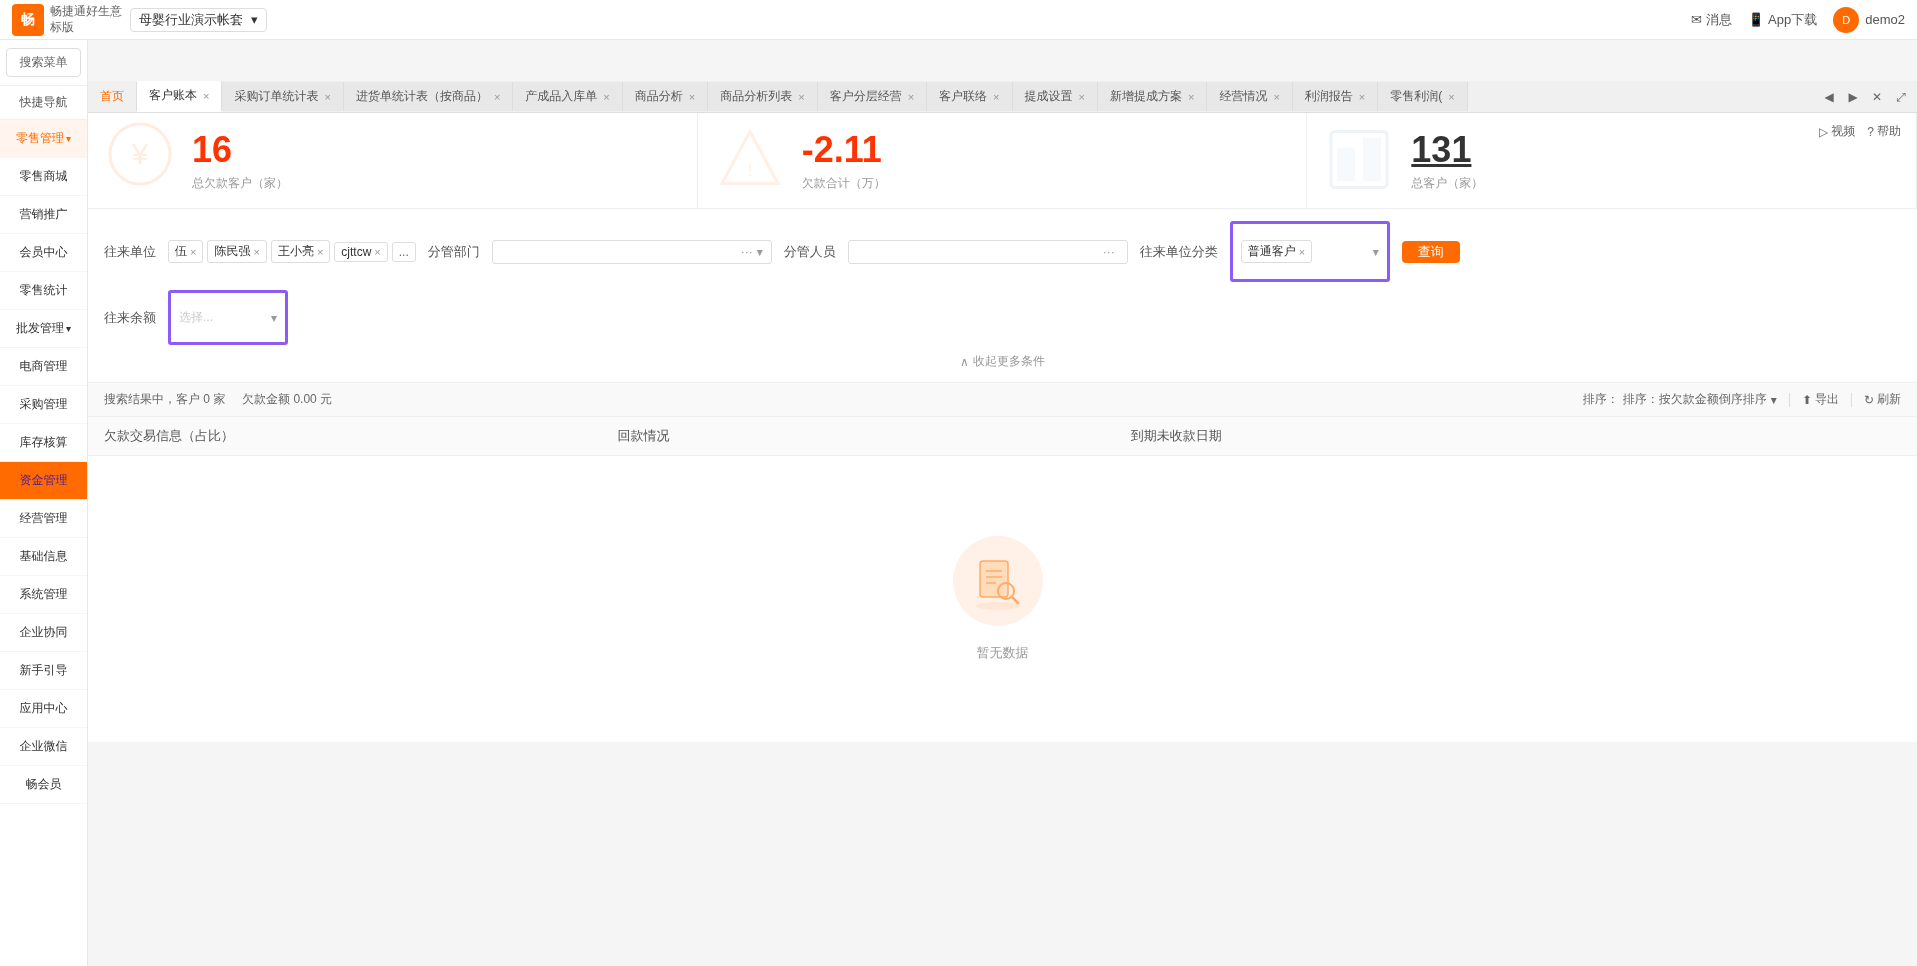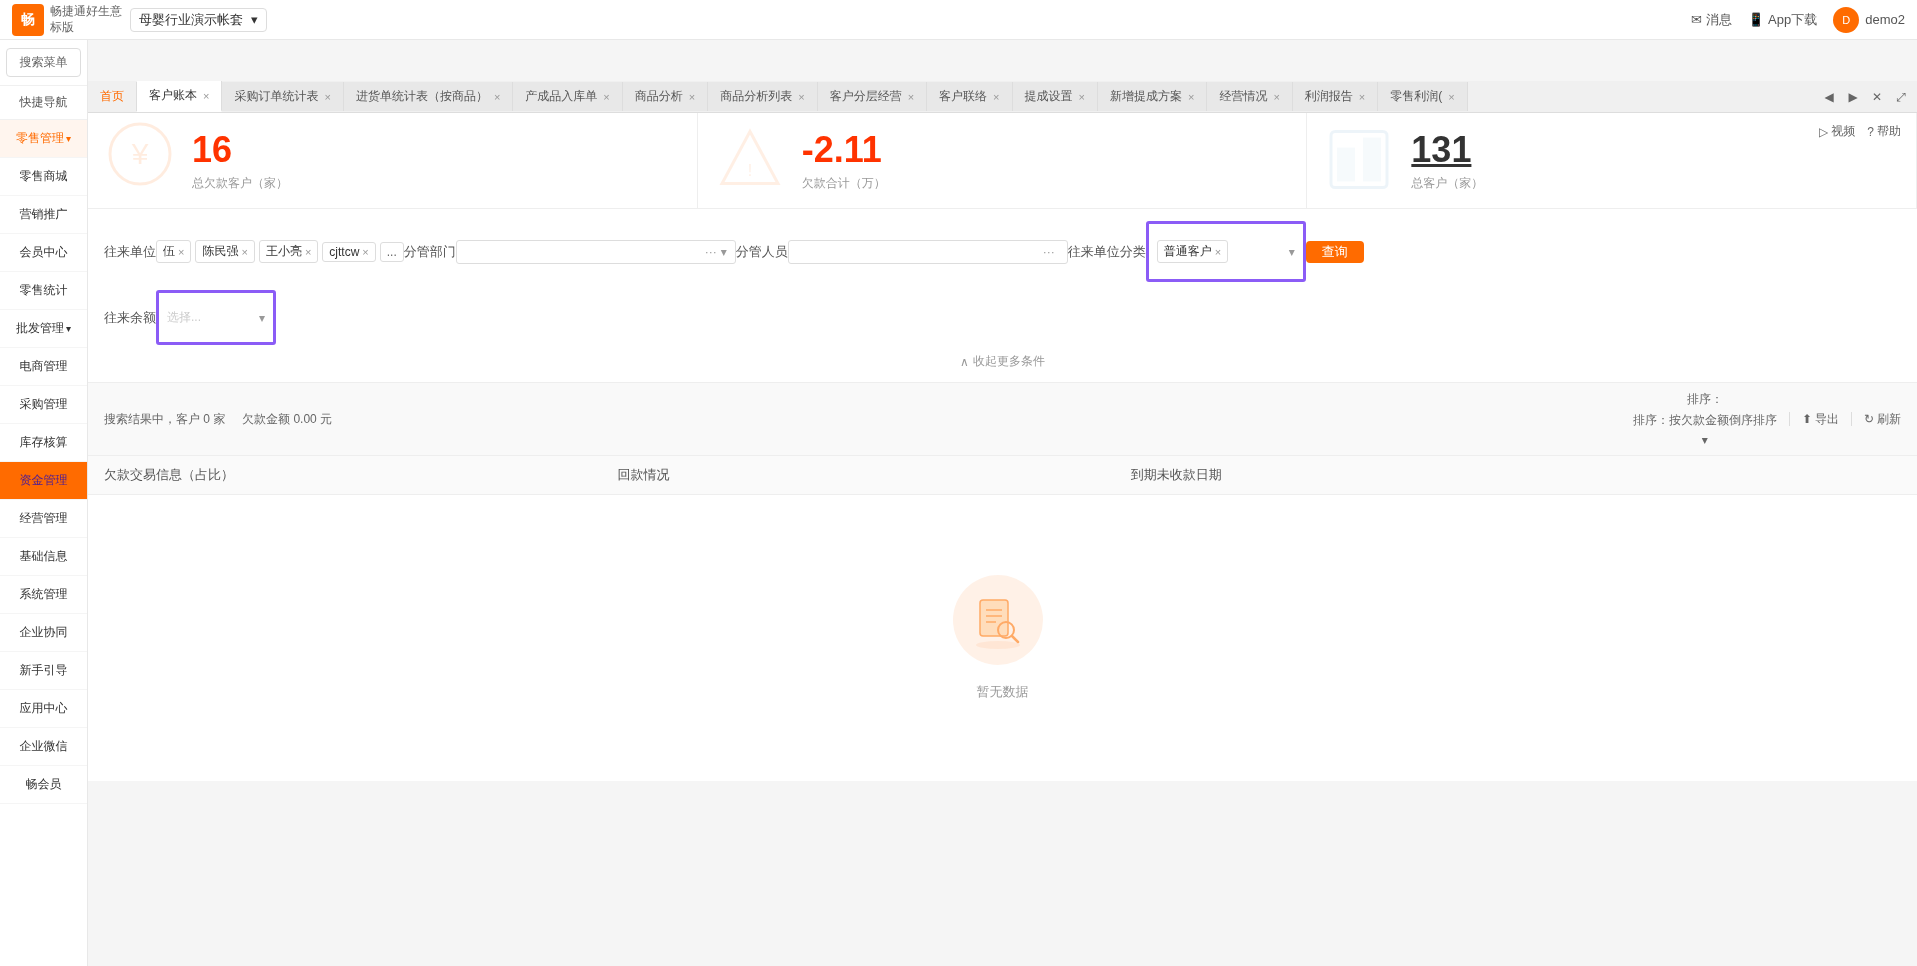--- a/index.html
+++ b/index.html
@@ -60,37 +60,37 @@
     .stat-value { font-size: 36px; font-weight: bold; color: #ff3300; }
     .stat-value.negative { color: #ff3300; }
     .stat-value.black { color: #333; text-decoration: underline; }
     .stat-label { font-size: 12px; color: #999; margin-top: 4px; }
     .stat-text-area { display: flex; flex-direction: column; }
     .top-right-actions { position: absolute; right: 16px; top: 10px; display: flex; gap: 12px; font-size: 12px; color: #666; }
     .top-right-action { display: flex; align-items: center; gap: 3px; cursor: pointer; }
 
     
     .filter-area { background: #fff; padding: 12px 16px; border-bottom: 1px solid #eee; }
-    .filter-row { display: flex; align-items: center; flex-wrap: wrap; margin-bottom: 8px; }
+    .filter-row { display: flex; align-items: center; gap: 12px; flex-wrap: wrap; margin-bottom: 8px; }
     .filter-row:last-child { margin-bottom: 0; }
     .filter-label { font-size: 13px; color: #555; white-space: nowrap; }
     .filter-tags { display: flex; align-items: center; gap: 4px; flex-wrap: wrap; }
     .filter-tag { display: flex; align-items: center; gap: 3px; background: #fff; border: 1px solid #ddd; border-radius: 3px; padding: 2px 6px; font-size: 12px; color: #333; }
     .filter-tag .remove { color: #999; cursor: pointer; font-size: 11px; }
     .filter-more { color: #666; cursor: pointer; font-size: 12px; border: 1px solid #ddd; border-radius: 3px; padding: 2px 6px; }
     .filter-select { display: flex; align-items: center; border: 3px solid #8b5cf6; border-radius: 3px; padding: 16px 8px; font-size: 12px; color: #555; cursor: pointer; min-width: 120px; background: #fff; }
     .filter-select .arrow { margin-left: auto; color: #999; }
     .filter-input-area { flex: 1; max-width: 400px; display: flex; align-items: center; border: 1px solid #ddd; border-radius: 3px; padding: 4px 8px; font-size: 12px; background: #fff; }
     .collapse-btn { display: flex; align-items: center; gap: 4px; color: #999; cursor: pointer; font-size: 12px; justify-content: center; margin-top: 4px; }
 
     
     .results-bar { background: #f9f9f9; padding: 8px 16px; border-bottom: 1px solid #eee; display: flex; align-items: center; justify-content: space-between; font-size: 12px; color: #666; }
     .results-bar-left { display: flex; gap: 16px; }
     .results-bar-right { display: flex; align-items: center; gap: 12px; }
-    .sort-select { display: flex; align-items: center; gap: 4px; cursor: pointer; flex-direction: column; }
+    .sort-select { display: flex; align-items: center; gap: 4px; cursor: pointer; }
     .action-btn { display: flex; align-items: center; gap: 3px; cursor: pointer; color: #666; }
     .action-btn.refresh { }
 
     
     .table-area { background: #fff; }
     .table-header { display: grid; grid-template-columns: 2fr 2fr 1.5fr 1.5fr; padding: 10px 16px; border-bottom: 1px solid #eee; font-weight: 500; font-size: 13px; color: #555; background: #fafafa; }
     .table-empty { display: flex; flex-direction: column; align-items: center; justify-content: center; padding: 80px 0; }
     .empty-text { font-size: 13px; color: #999; }
 
     

